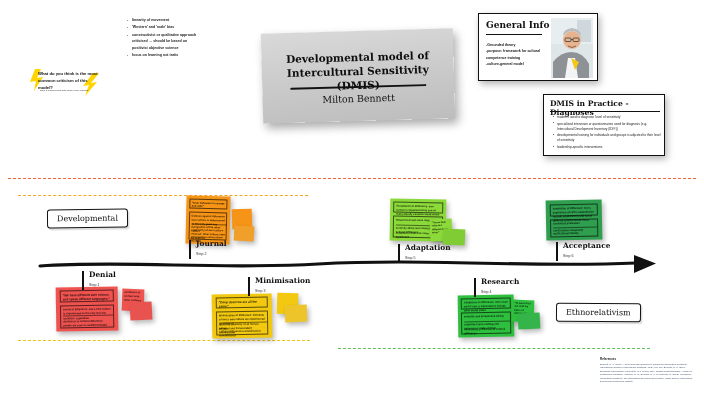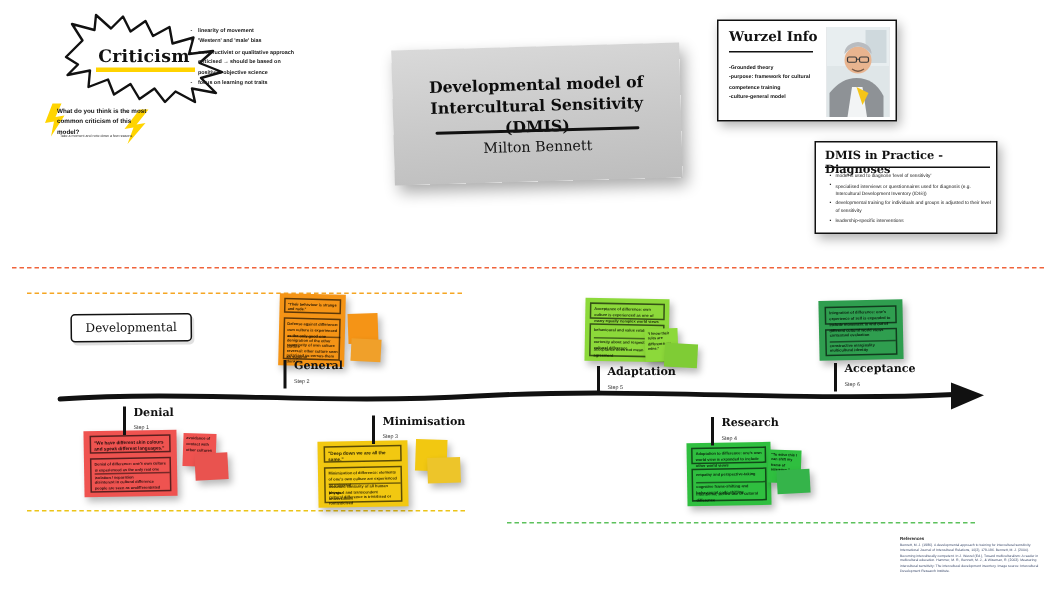--- a/index.html
+++ b/index.html
@@ -176,27 +176,20 @@
   
   .refs { left: 600px; top: 357px; width: 96px; }
   .refs-title { font-size: 3px; font-weight: bold; color: #222; }
   .refs-body { font-size: 2.3px; line-height: 1.55; color: #3b4a6b; margin-top: 1.5px; }
 </style>
 </head>
 <body>
 
 <div class="canvas">
 
-  <div class="abs criticism-burst">
-    <svg width="116" height="62" viewBox="0 0 116 62">
-      <polygon points="6,30 17,19 10,8 25,12 26,2 36,11 44,3 49,13 59,6 64,16 75,10 77,21 91,17 88,28 104,26 95,34 110,40 96,44 106,54 90,51 92,60 79,53 72,60 65,51 55,58 49,48 38,55 34,45 21,50 22,39 7,42 14,35" fill="#ffffff" stroke="#111111" stroke-width="1.6" stroke-linejoin="round"></polygon>
-    </svg>
-    <div class="criticism-title">Criticism</div>
-    <div class="criticism-underline"></div>
-  </div>
 
   <ul class="abs criticism-list">
     <li>linearity of movement</li>
     <li>'Western' and 'male' bias</li>
     <li>constructivist or qualitative approach criticised → should be based on positivist objective science</li>
     <li>focus on learning not traits</li>
   </ul>
 
   <div class="abs flash-wrap">
     <svg width="74" height="30" viewBox="0 0 74 30">
@@ -210,21 +203,21 @@
   <div class="abs title-card">
     <div class="title-main">
       <span>Developmental model of</span><br>
       <span>Intercultural Sensitivity (DMIS)</span>
     </div>
     <div class="title-rule"></div>
     <div class="title-author">Milton Bennett</div>
   </div>
 
   <div class="abs info-card card-general">
-    <div class="gi-title">Wurzel Info</div>
+    <div class="gi-title">General Info</div>
     <div class="gi-rule"></div>
     <ul class="gi-list">
       <li>-Grounded theory</li>
       <li>-purpose: framework for cultural competence training</li>
       <li>-culture-general model</li>
     </ul>
     <div class="gi-photo">
       <svg class="photo-svg" width="42" height="60" viewBox="0 0 42 60">
         <rect width="42" height="60" fill="#dfe6e8"></rect>
         <rect x="0" y="0" width="42" height="26" fill="#e8eef0"></rect>
@@ -252,20 +245,21 @@
       <li>leadership-specific interventions</li>
     </ul>
   </div>
 
   <div class="abs dash-line dash-red"></div>
   <div class="abs dash-line dash-orange"></div>
   <div class="abs dash-line dash-yellow"></div>
   <div class="abs dash-line dash-green"></div>
 
   <div class="abs bracket-label lbl-ethnocentrism">Developmental</div>
+  <div class="abs bracket-label lbl-ethnorelativism">Ethnorelativism</div>
 
   <svg class="abs timeline" viewBox="0 0 620 26">
     <path d="M2 14 C 90 8, 180 18, 280 12 C 390 6, 490 16, 598 11" stroke="#111" stroke-width="3.2" fill="none" stroke-linecap="round"></path>
     <polygon points="596,3 618,11.5 596,21" fill="#111"></polygon>
   </svg>
 
   <div class="abs note" style="left:56px; top:287px; width:62px; height:44px; background:#ef5350; transform:rotate(-1deg);">
     <div class="note-inner-box" style="left:4px; top:3px; width:54px; height:12px;">
       <div class="note-quote" style="left:2px; top:2px; width:50px;">"We have different skin colours and speak different languages."</div>
     </div>
@@ -295,21 +289,21 @@
       <div class="note-line" style="left:1.5px; top:11px; width:35px;"></div>
       <div class="note-txt" style="left:1.5px; top:12.5px; width:35px;">denigration of the other culture</div>
       <div class="note-txt" style="left:1.5px; top:16px; width:35px;">superiority of own culture</div>
       <div class="note-txt" style="left:1.5px; top:19.5px; width:35px;">reversal: other culture seen as superior</div>
       <div class="note-txt" style="left:1.5px; top:23px; width:35px;">polarised us-versus-them thinking</div>
     </div>
   </div>
   <div class="abs note" style="left:232px; top:209px; width:20px; height:20px; background:#f59416; transform:rotate(-2deg);"></div>
   <div class="abs note" style="left:234px; top:226px; width:20px; height:15px; background:#f0a02a; transform:rotate(3deg);"></div>
   <div class="abs stage" style="left:189px; top:239px;">
-    <span class="stage-name">General</span>
+    <span class="stage-name">Journal</span>
     <span class="stage-step">Step 2</span>
   </div>
 
   <div class="abs note" style="left:212px; top:294px; width:60px; height:44px; background:#f2c811; transform:rotate(-1deg);">
     <div class="note-inner-box" style="left:4px; top:3px; width:52px; height:11px;">
       <div class="note-quote" style="left:2px; top:2px; width:48px;">"Deep down we are all the same."</div>
     </div>
     <div class="note-inner-box" style="left:4px; top:17px; width:52px; height:24px;">
       <div class="note-txt" style="left:2px; top:1.5px; width:48px;">Minimisation of difference: elements of one's own culture are experienced as universal</div>
       <div class="note-line" style="left:2px; top:9.5px; width:48px;"></div>

